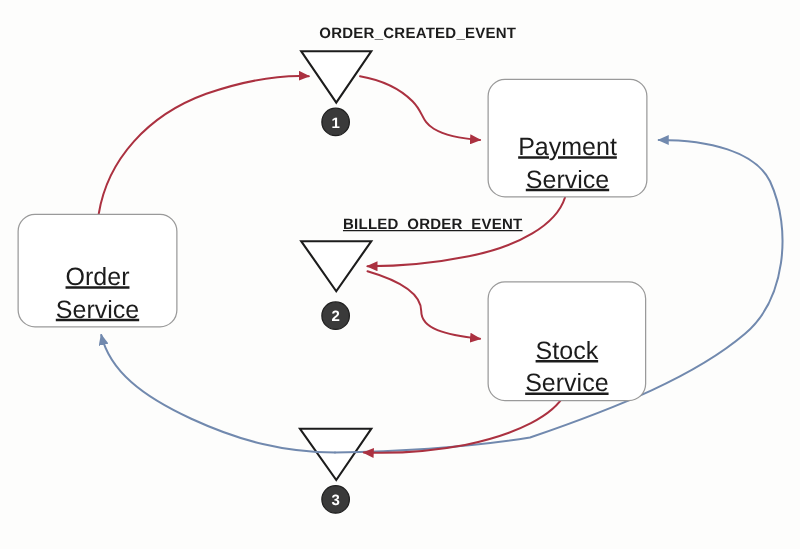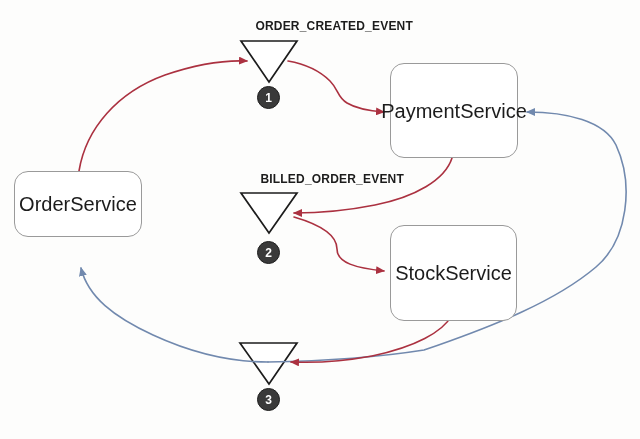--- a/index.html
+++ b/index.html
@@ -26,25 +26,26 @@
     stroke:var(--ink,#1c1c1c);
     stroke-width:1.7px;
     stroke-linejoin:miter;
   }
   .service-box{
     position:absolute;
     box-sizing:border-box;
     background:var(--box-fill,#ffffff);
     border:1.5px solid var(--box-border,#9a9a9a);
     border-radius:14px;
-    display:flex;flex-direction:row;
-    align-items:center;justify-content:center;
+    display:flex;flex-direction:column;
+    align-items:center;justify-content:flex-end;
     color:var(--ink,#1c1c1c);
     font-size:20px;line-height:26px;
     text-align:center;
+    text-decoration:underline;
   }
   .event-label{
     position:absolute;
     width:300px;
     text-align:right;
     color:var(--ink,#1c1c1c);
     font-size:12px;
     font-weight:bold;
     letter-spacing:0.2px;
     white-space:nowrap;
@@ -83,33 +84,33 @@
     <path class="edge edge-consume" marker-end="url(#arrowCon)" d="M 268 362 C 228 362, 192 353, 153 335 C 114 317, 88 297, 81 268"></path>
     <path class="edge edge-consume" marker-end="url(#arrowCon)" d="M 268 362 C 325 361, 380 357, 424 350 C 494 326, 556 301, 596 267 C 628 240, 634 184, 616 145 C 604 121, 567 112, 527 112"></path>
 
     <path class="edge edge-publish" marker-end="url(#arrowPub)" d="M 79 171 C 86 128, 118 92, 165 75 C 200 63, 226 60, 247 61"></path>
     <path class="edge edge-publish" marker-end="url(#arrowPub)" d="M 288 61 C 305 64, 320 71, 330 81 C 339 90, 337 97, 347 103 C 357 109, 370 111, 384 112"></path>
     <path class="edge edge-publish" marker-end="url(#arrowPub)" d="M 452 158 C 445 180, 415 197, 375 205 C 345 211, 318 213, 294 213"></path>
     <path class="edge edge-publish" marker-end="url(#arrowPub)" d="M 294 217 C 318 224, 337 234, 337 249 C 337 263, 356 268, 384 271"></path>
     <path class="edge edge-publish" marker-end="url(#arrowPub)" d="M 452 315 C 443 332, 415 347, 372 356 C 340 362, 315 363, 291 362"></path>
   </svg>
 
-  <div class="service-box" style="left:14px;top:171px;width:128px;height:66px;">
+  <div class="service-box" style="left:14px;top:171px;width:128px;height:91px;">
     <div>Order</div>
     <div>Service</div>
   </div>
   <div class="service-box" style="left:390px;top:63px;width:128px;height:95px;">
     <div>Payment</div>
     <div>Service</div>
   </div>
   <div class="service-box" style="left:390px;top:225px;width:127px;height:96px;">
     <div>Stock</div>
     <div>Service</div>
   </div>
 
   <div class="event-label" style="left:113px;top:19px;">ORDER_CREATED_EVENT</div>
-  <div class="event-label" style="left:104px;top:172px;">BILLED_ORDER_EVENT</div>
+  <div class="event-label" style="left:118px;top:172px;text-decoration:underline;">BILLED_ORDER_EVENT</div>
 
   <div class="step-badge" style="left:257px;top:86px;">1</div>
   <div class="step-badge" style="left:257px;top:241px;">2</div>
   <div class="step-badge" style="left:257px;top:388px;">3</div>
 
 </div>
 
 </body></html>

